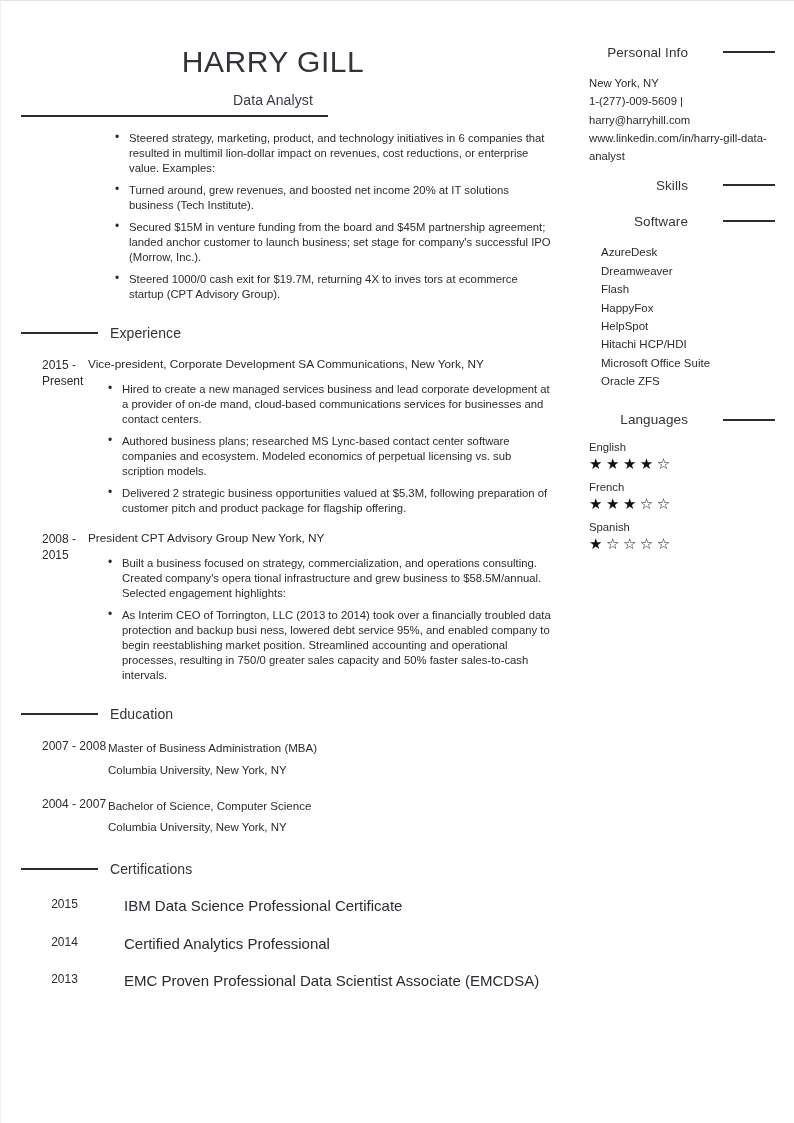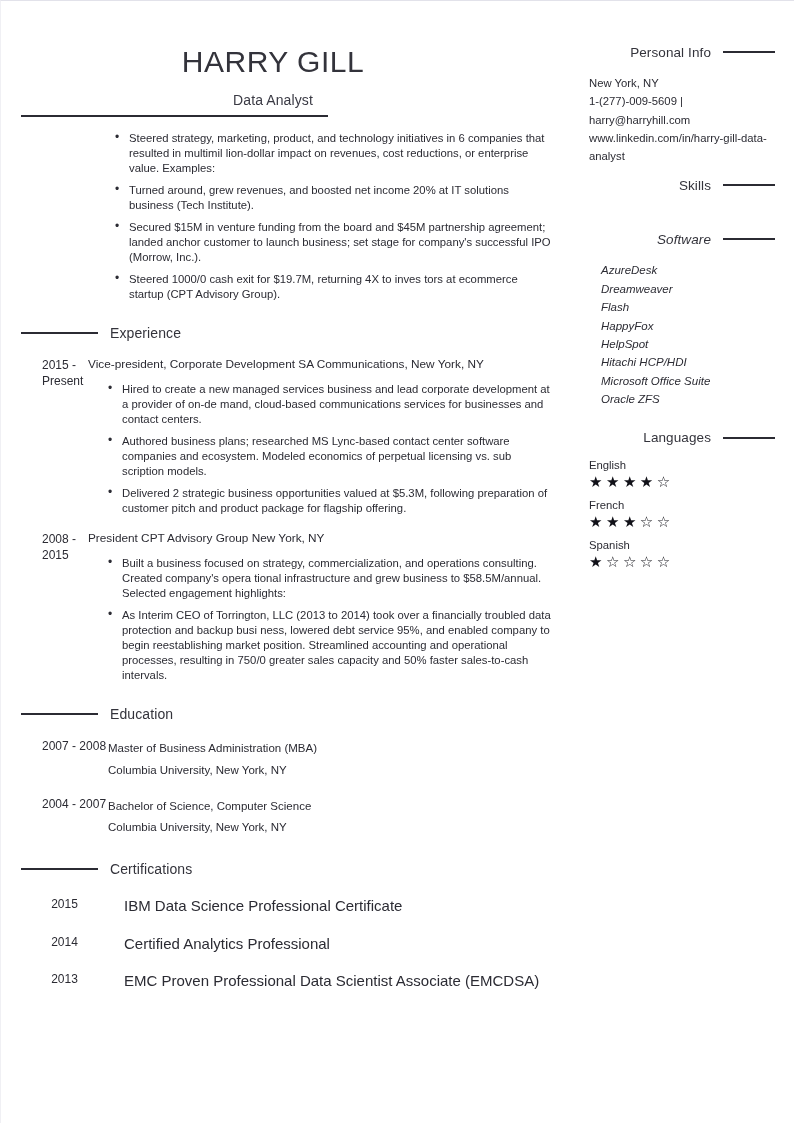--- a/index.html
+++ b/index.html
@@ -161,20 +161,21 @@
     top: 0;
     width: 196px;
     padding-top: 42px;
   }
 
   .side-head {
     display: flex;
     align-items: center;
     justify-content: flex-end;
     height: 18px;
+    gap: 23px;
   }
   .side-head .label {
     font-size: 13.5px;
     color: #33333b;
     letter-spacing: 0.1px;
   }
   .side-head .rule {
     margin-left: 12px;
     width: 52px;
     height: 2px;
@@ -342,21 +343,21 @@
         </div>
     </div>
 
     <div class="side-block" style="margin-top:11px;">
       <div class="side-head">
         <span class="label">Skills</span>
         <span class="rule"></span>
       </div>
     </div>
 
-    <div class="side-block" style="margin-top:36px;font-style:italic;">
+    <div class="side-block" style="margin-top:18px;">
       <div class="side-head">
         <span class="label">Software</span>
         <span class="rule"></span>
       </div>
       <ul class="side-list" id="software-list">
           <li>AzureDesk</li>
           <li>Dreamweaver</li>
           <li>Flash</li>
           <li>HappyFox</li>
           <li>HelpSpot</li>

